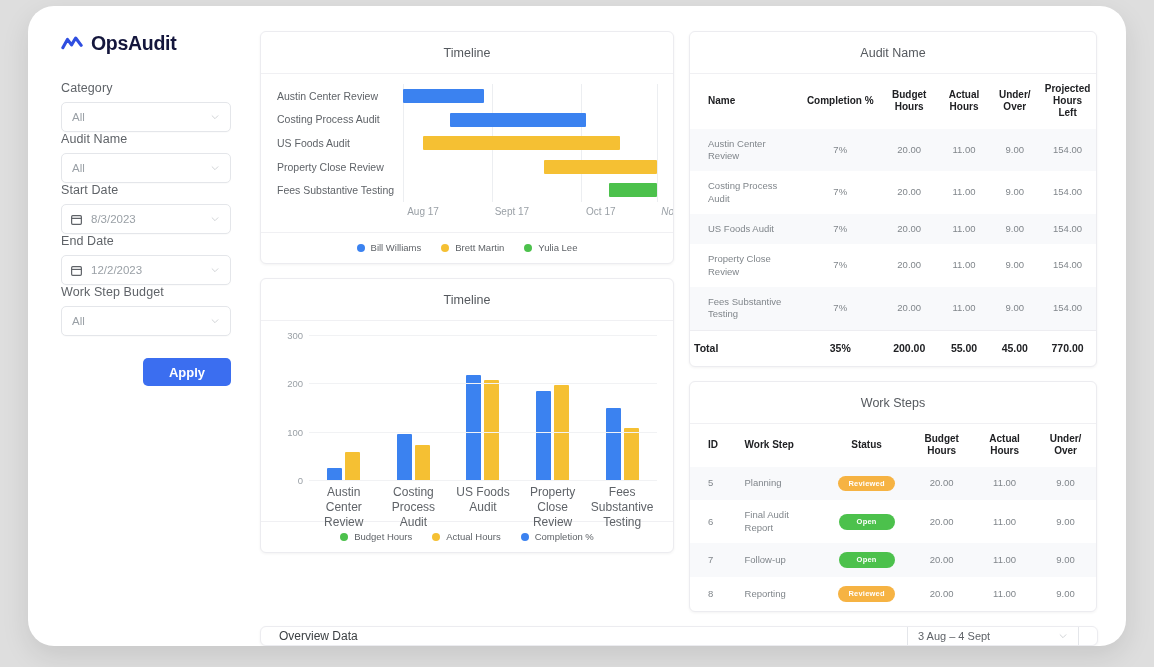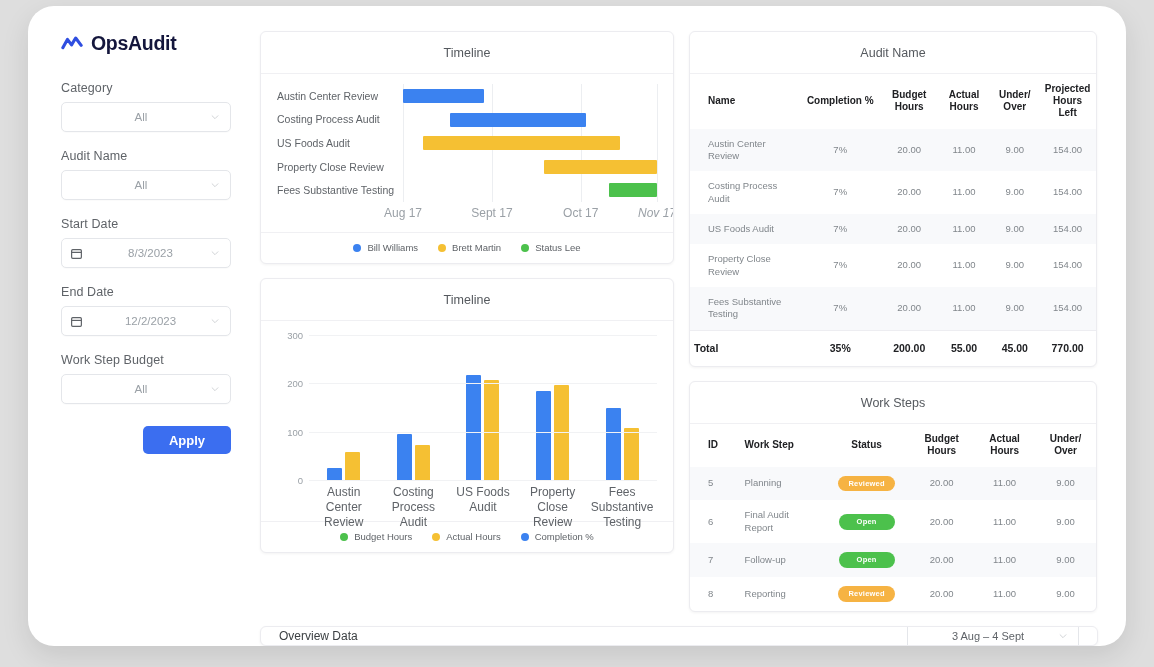--- a/index.html
+++ b/index.html
@@ -23,35 +23,35 @@
   }
 
   
   .sidebar { width: 232px; padding: 26px 0 0 33px; flex: 0 0 auto; }
   .brand { display: flex; align-items: center; gap: 8px; margin-bottom: 26px; }
   .brand-logo { width: 22px; height: 22px; display: block; }
   .brand-name { font-size: 19.5px; font-weight: bold; color: #14163c; letter-spacing: -.3px; }
   .field-label {
     font-size: 12.5px; color: #5f6368; margin-bottom: 7px; letter-spacing: .1px;
   }
-  .field-block { margin-bottom: 17px; }
+  .field-block { }
   .select-box {
     position: relative;
     width: 170px; height: 30px;
     border: 1px solid #e4e6ea;
     border-radius: 5px;
     background: #fff;
     display: flex; align-items: center;
     padding: 0 10px;
     font-size: 11.5px; color: #9aa0a6;
     box-shadow: 0 1px 1px rgba(0,0,0,.02);
   }
   .select-box.with-icon { padding-left: 8px; }
   .cal-icon { width: 13px; height: 13px; margin-right: 8px; flex: 0 0 auto; }
-  .select-val { flex: 1; text-align: center; }
+  .select-val { flex: 1; }
   .chev { width: 10px; height: 10px; flex: 0 0 auto; opacity: .5; }
   .apply-row { width: 170px; display: flex; justify-content: flex-end; margin-top: 22px; }
   .apply-btn {
     background: #3b6ef0;
     color: #fff;
     font-size: 13px; font-weight: bold;
     border: none; border-radius: 5px;
     width: 88px; height: 28px;
     cursor: pointer;
   }
@@ -79,21 +79,21 @@
 
   
   .gantt-body { position: relative; height: 158px; padding: 10px 16px 0 16px; }
   .gantt-rows { position: relative; height: 118px; }
   .gantt-row { position: relative; height: 23.6px; display: flex; align-items: center; }
   .gantt-label { font-size: 10.5px; color: #5f6368; width: 126px; flex: 0 0 auto; }
   .gantt-track { position: relative; flex: 1; height: 100%; }
   .gantt-bar { position: absolute; top: 5px; height: 14px; border-radius: 1px; }
   .gantt-grid { position: absolute; top: 0; bottom: 0; width: 1px; background: #eceef1; }
   .gantt-axis { position: relative; height: 22px; margin-left: 126px; }
-  .gantt-tick { position: absolute; top: 4px; font-size: 12px; color: #9aa0a6; transform: translateX(-50%); white-space: nowrap; }
+  .gantt-tick { position: absolute; top: 4px; font-size: 10px; color: #9aa0a6; transform: translateX(-50%); white-space: nowrap; margin-left: 20px; }
   .legend {
     border-top: 1px solid #f0f0f3;
     display: flex; justify-content: center; align-items: center; gap: 20px;
     padding: 9px 0 10px;
   }
   .legend-item { display: flex; align-items: center; gap: 6px; font-size: 9.5px; color: #5f6368; }
   .legend-dot { width: 8px; height: 8px; border-radius: 50%; }
 
   
   .bar-body { position: relative; height: 200px; padding: 14px 16px 0 16px; }
@@ -275,21 +275,21 @@
                 <div class="legend-item">
                   <span class="legend-dot" style="background: rgb(59, 130, 240);"></span>
                   <span>Bill Williams</span>
                 </div>
                 <div class="legend-item">
                   <span class="legend-dot" style="background: rgb(245, 192, 51);"></span>
                   <span>Brett Martin</span>
                 </div>
                 <div class="legend-item">
                   <span class="legend-dot" style="background: rgb(76, 193, 76);"></span>
-                  <span>Status Lee</span>
+                  <span>Yulia Lee</span>
                 </div>
               </div>
           </section>
 
           <section class="card">
             <div class="card-title">Timeline</div>
             <div class="bar-body">
               <div class="bar-plot" id="bar-plot">
                 <div class="bar-groups" id="bar-groups">
                     <div class="bar-group">

